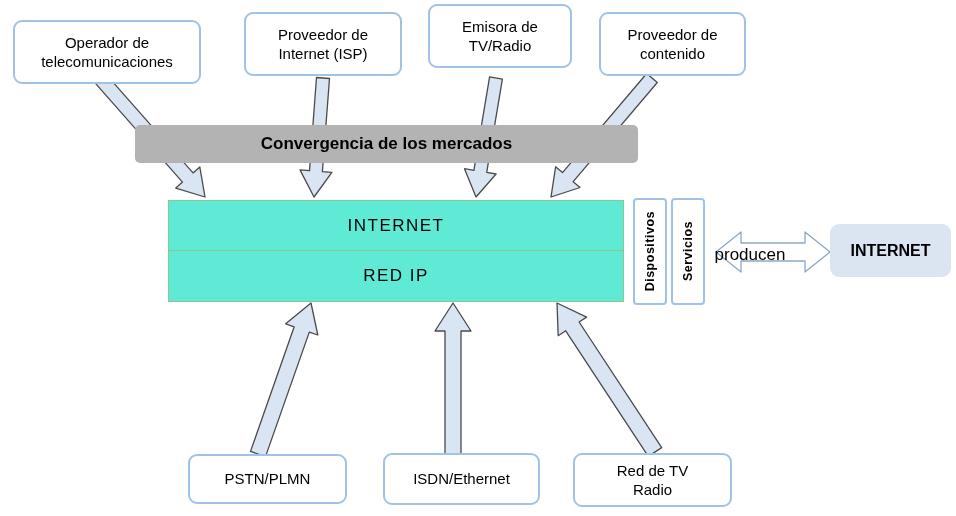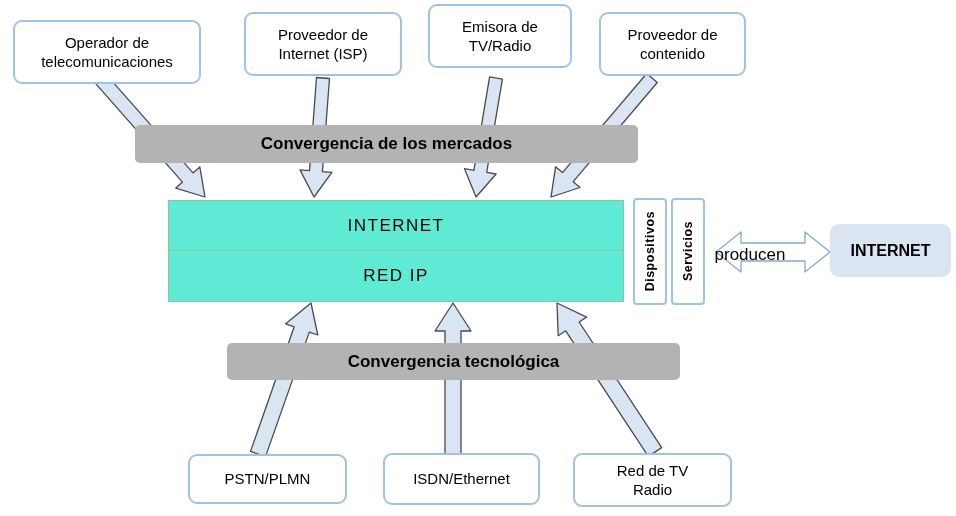--- a/index.html
+++ b/index.html
@@ -98,20 +98,19 @@
     <span>Dispositivos</span>
   </div>
   <div class="vcol" id="col-servicios">
     <span>Servicios</span>
   </div>
 
   <div class="producen">producen</div>
 
   <div class="usuarios">INTERNET</div>
 
-  <div class="bar" id="bar-tecno">Convergencia tecnológica</div>
 
   <div class="node" id="box-isdn">ISDN/Ethernet</div>
   <div class="node" id="box-pstn">PSTN/PLMN</div>
   <div class="node" id="box-redtv">Red de TV
 Radio</div>
 
 </div>
 
 </body></html>

